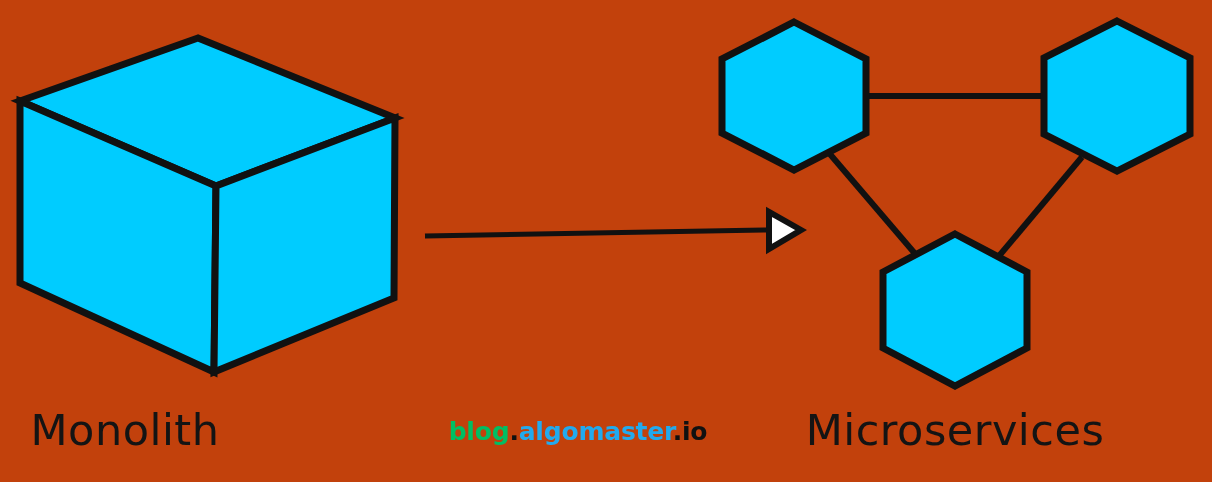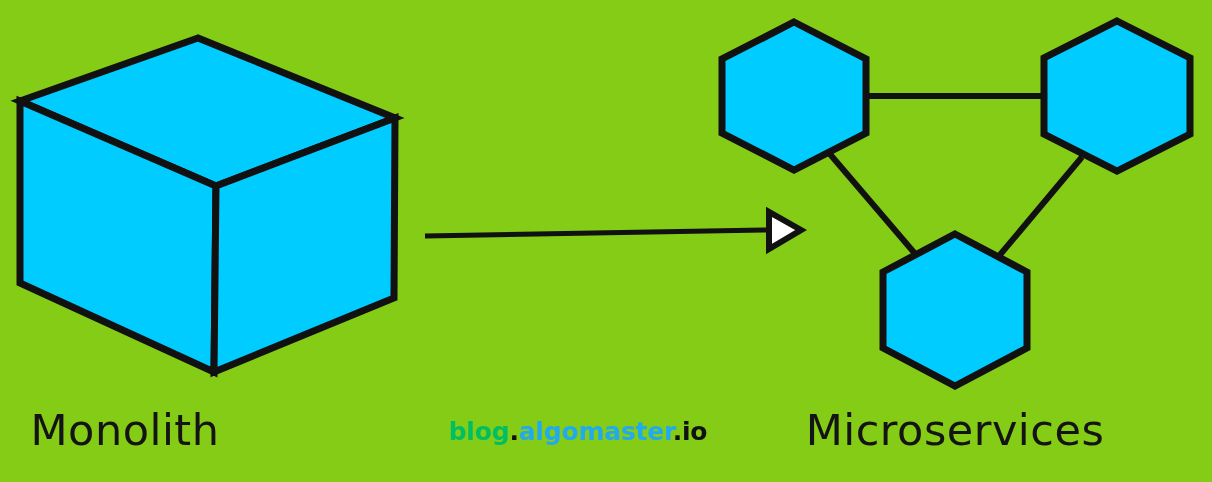--- a/index.html
+++ b/index.html
@@ -11,21 +11,21 @@
   body {
     width: 1212px;
     height: 482px;
     overflow: hidden;
     font-family: "DejaVu Sans", sans-serif;
   }
   #diagram-root {
     position: relative;
     width: 1212px;
     height: 482px;
-    background: #84cc16;
+    background: #c2410c;
   }
   svg.canvas {
     position: absolute;
     left: 0;
     top: 0;
     width: 1212px;
     height: 482px;
     display: block;
   }
   .shape-fill { }

